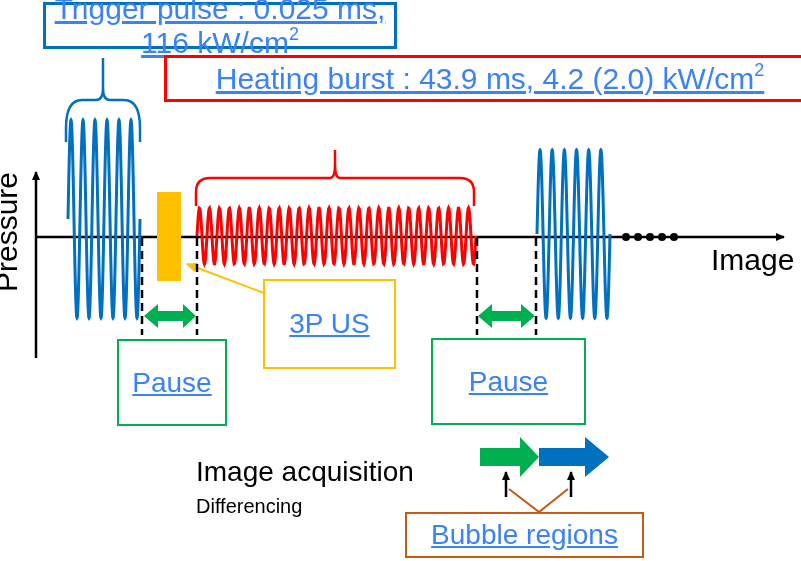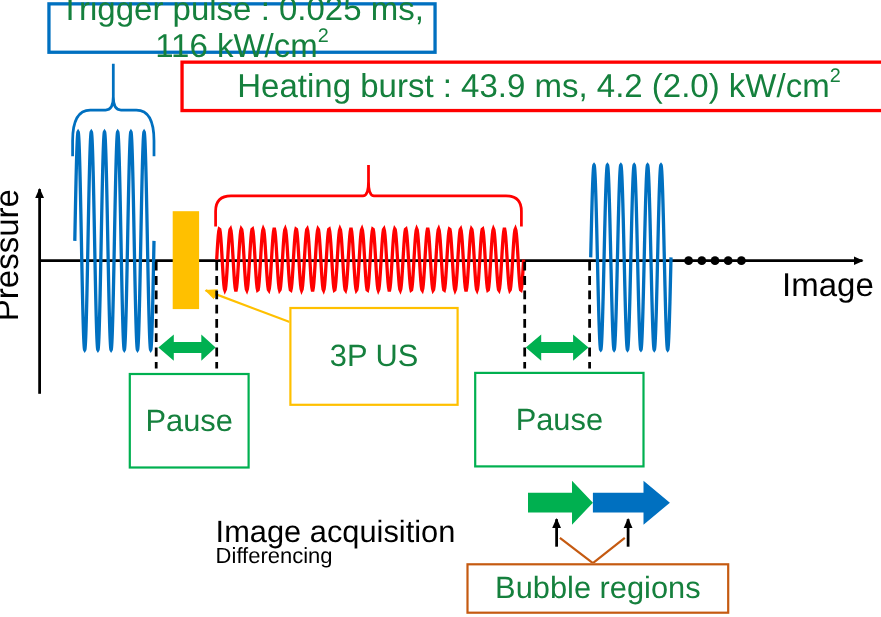--- a/index.html
+++ b/index.html
@@ -1,18 +1,18 @@
 <!DOCTYPE html>
 <html><head>
 <meta charset="utf-8">
 <style>
   html, body { margin: 0; padding: 0; background: #ffffff; }
   body { width: 801px; height: 561px; overflow: hidden; position: relative; font-family: "Liberation Sans", sans-serif; }
   #canvas { position: absolute; left: 0; top: 0; width: 801px; height: 561px; }
-  .box { position: absolute; box-sizing: border-box; background: #fff; color: #15803d; display: flex; align-items: center; justify-content: center; text-align: center; line-height: 1.12; }
+  .box { position: absolute; box-sizing: border-box; background: #fff; color: #3b82f6; display: flex; align-items: center; justify-content: center; text-align: center; line-height: 1.12; text-decoration: underline; }
   .box sup { font-size: 0.6em; vertical-align: 0.75em; line-height: 0; }
   .lbl { position: absolute; color: #000; white-space: nowrap; }
 </style>
 </head>
 <body>
 
 <svg id="canvas" viewBox="0 0 801 561" xmlns="http://www.w3.org/2000/svg">
   <defs>
     <marker id="arrowBlack" markerWidth="10" markerHeight="10" refX="8" refY="5" orient="auto" markerUnits="userSpaceOnUse">
       <path d="M0,1 L9,5 L0,9 Z" fill="#000"></path>
@@ -67,31 +67,31 @@
 </div>
 
 <div class="box" style="left:164px; top:55px; width:652px; height:47px; border:3px solid #FF0000; font-size:30px;">
   <span><span>Heating burst : 43.9 ms, 4.2 (2.0) kW/cm</span><sup>2</sup></span>
 </div>
 
 <div class="lbl" style="left:-52px; top:216px; font-size:30px; transform:rotate(-90deg); transform-origin:center; width:118px; text-align:center;">Pressure</div>
 
 <div class="lbl" style="left:711px; top:243px; font-size:30px;">Image</div>
 
-<div class="box" style="left:263px; top:279px; width:154px; height:90px; border:2.5px solid #FFC000; font-size:28px; flex-direction:column;">
+<div class="box" style="left:263px; top:279px; width:133px; height:90px; border:2.5px solid #FFC000; font-size:28px; flex-direction:column;">
   <div>3P US</div>
 </div>
 
 <div class="box" style="left:117px; top:339px; width:110px; height:87px; border:2.5px solid #00B050; font-size:28px; flex-direction:column;">
   <div>Pause</div>
 </div>
 
 <div class="box" style="left:431px; top:338px; width:155px; height:87px; border:2.5px solid #00B050; font-size:28px; flex-direction:column;">
   <div>Pause</div>
 </div>
 
-<div class="lbl" style="left:196px; top:468px; font-size:28px;">Image acquisition</div>
+<div class="lbl" style="left:196px; top:456px; font-size:28px;">Image acquisition</div>
 
 <div class="lbl" style="left:196px; top:495px; font-size:20px;">Differencing</div>
 
-<div class="box" style="left:424px; top:512px; width:239px; height:46px; border:2.5px solid #C55A11; font-size:28px;">
+<div class="box" style="left:405px; top:512px; width:239px; height:46px; border:2.5px solid #C55A11; font-size:28px;">
   <span>Bubble regions</span>
 </div>
 
 </body></html>

